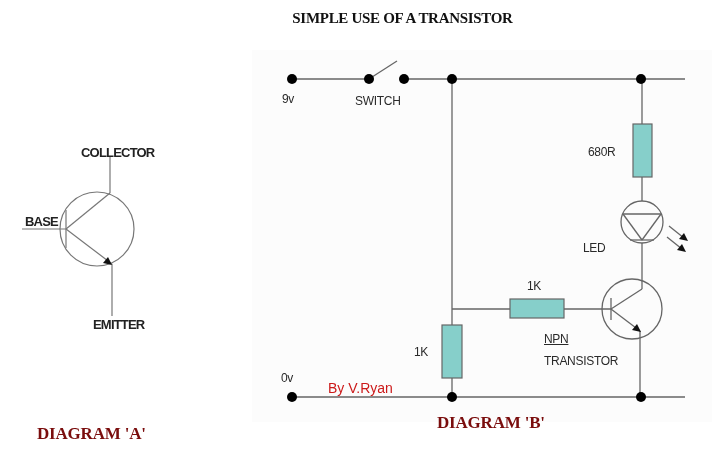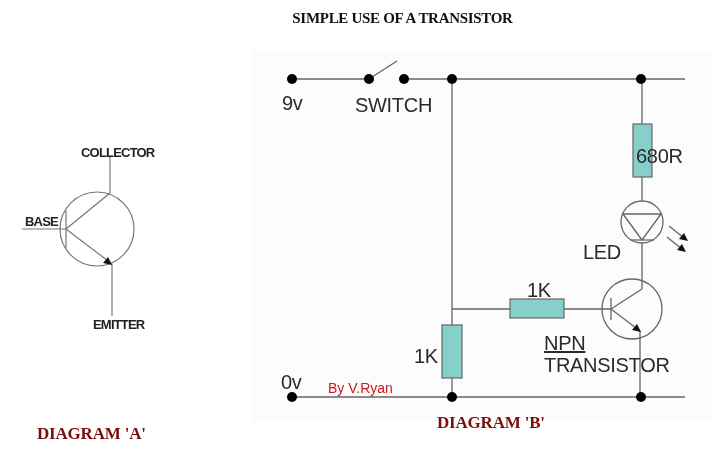--- a/index.html
+++ b/index.html
@@ -1,21 +1,21 @@
 <!DOCTYPE html>
 <html><head>
 <meta charset="utf-8">
 <style>
   html, body { margin: 0; padding: 0; background: #ffffff; }
   body { width: 725px; height: 453px; position: relative; overflow: hidden; font-family: "Liberation Sans", sans-serif; }
   .title { position: absolute; left: 0; top: 10px; width: 805px; text-align: center; font-family: "Liberation Serif", serif; font-weight: bold; font-size: 15px; color: #111; letter-spacing: -0.3px; }
   .panel { position: absolute; left: 252px; top: 50px; width: 460px; height: 372px; background: #fcfcfc; }
   .lbl { position: absolute; color: #222; white-space: nowrap; }
   .lbl-a { font-size: 13px; font-weight: bold; letter-spacing: -0.8px; color: #222; }
-  .lbl-b { font-size: 20px; letter-spacing: -0.3px; color: #2a2a2a; }
+  .lbl-b { font-size: 12px; letter-spacing: -0.3px; color: #2a2a2a; }
   .credit { position: absolute; font-size: 14px; color: #cc1a1a; }
   .caption { position: absolute; font-family: "Liberation Serif", serif; font-weight: bold; font-size: 17px; color: #7a0d0d; letter-spacing: -0.2px; }
   svg { position: absolute; left: 0; top: 0; }
 </style>
 </head>
 <body>
 
 <div class="title">SIMPLE USE OF A TRANSISTOR</div>
 
 <div class="panel"></div>
@@ -92,21 +92,21 @@
     <circle cx="452" cy="79" r="5"></circle>
     <circle cx="641" cy="79" r="5"></circle>
     <circle cx="292" cy="397" r="5"></circle>
     <circle cx="452" cy="397" r="5"></circle>
     <circle cx="641" cy="397" r="5"></circle>
   </g>
 </svg>
 
 <div class="lbl lbl-b" style="left:282px; top:92px;">9v</div>
 <div class="lbl lbl-b" style="left:355px; top:94px;">SWITCH</div>
-<div class="lbl lbl-b" style="left:588px; top:145px;margin-left:48px;">680R</div>
+<div class="lbl lbl-b" style="left:588px; top:145px;">680R</div>
 <div class="lbl lbl-b" style="left:583px; top:213px;margin-top:28px;">LED</div>
 <div class="lbl lbl-b" style="left:527px; top:279px;">1K</div>
 <div class="lbl lbl-b" style="left:414px; top:345px;">1K</div>
 <div class="lbl lbl-b" style="left:544px; top:332px;text-decoration:underline;">NPN</div>
 <div class="lbl lbl-b" style="left:544px; top:354px;">TRANSISTOR</div>
 <div class="lbl lbl-b" style="left:281px; top:371px;">0v</div>
 <div class="credit" style="left:328px; top:380px;">By V.Ryan</div>
 
 <div class="caption" style="left:37px; top:424px;">DIAGRAM 'A'</div>
 <div class="caption" style="left:437px; top:413px;">DIAGRAM 'B'</div>

